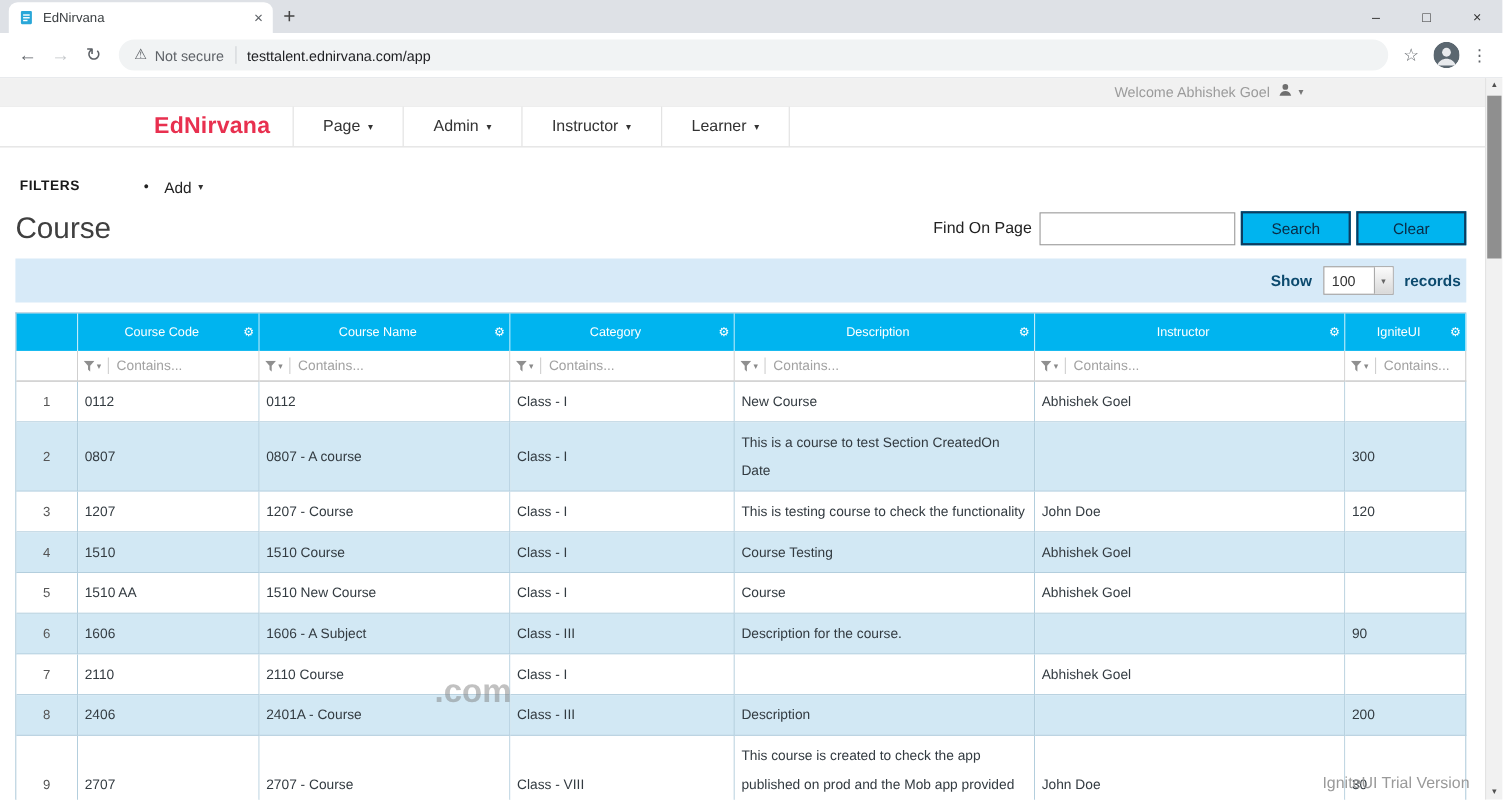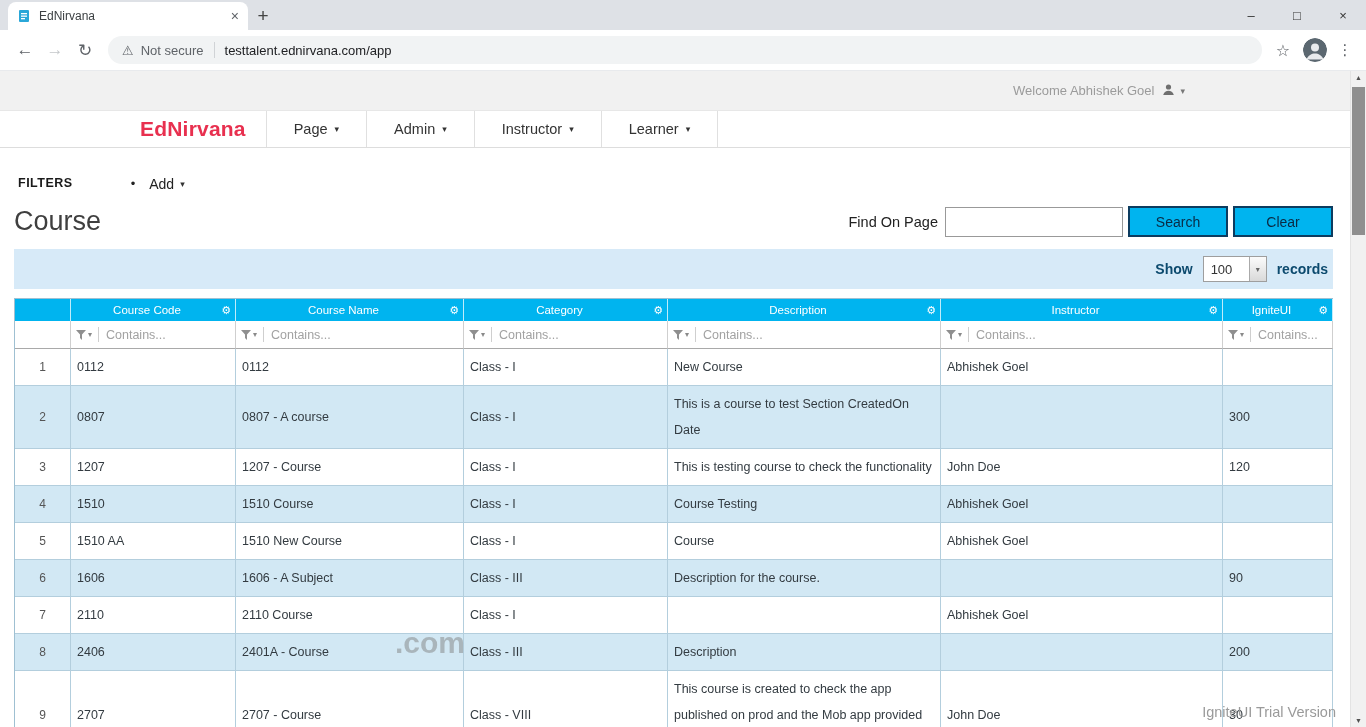--- a/index.html
+++ b/index.html
@@ -28,21 +28,21 @@
   .warn { font-size:13px; color:#5f6368; margin-right:7px; }
   .sec-label { font-size:13px; color:#5f6368; }
   .url-divider { width:1px; height:16px; background:#d0d3d6; margin:0 10px; }
   .url-text { font-size:13px; color:#202124; }
   .star { font-size:16px; color:#5f6368; margin:0 6px; }
   .avatar { width:24px; height:24px; border-radius:50%; overflow:hidden; margin:0 7px; }
   .dots { font-size:15px; color:#5f6368; width:22px; text-align:center; }
 
   
   .page { width:1350px; }
-  .welcome-bar { height:39px; background:#f1f1f1; display:flex; align-items:center;
+  .welcome-bar { height:25px; background:#f1f1f1; display:flex; align-items:center;
                  justify-content:flex-end; padding-right:165px; gap:8px; }
   .welcome-text { color:#9b9b9b; font-size:13px; }
   .user-caret { font-size:9px; color:#777; }
 
   .navbar { height:38px; background:#fff; border-top:1px solid #e7e7e7; border-bottom:1px solid #ddd;
             display:flex; align-items:stretch; }
   .brand { margin-left:140px; align-self:center; font-size:21px; font-weight:bold; color:#e8304f;
            margin-right:20px; letter-spacing:.2px; }
   #nav-items { display:flex; align-items:stretch; }
   .nav-item { display:flex; align-items:center; gap:7px; padding:0 27px;
@@ -72,21 +72,21 @@
             font-size:13px; color:#333; display:flex; align-items:center; padding-left:7px; }
   .select-btn { position:absolute; right:0; top:0; bottom:0; width:17px;
                 background:linear-gradient(#fbfbfb,#d9d9d9); border-left:1px solid #aaa;
                 display:flex; align-items:center; justify-content:center; font-size:8px; color:#666; }
 
   
   table { border-collapse:separate; border-spacing:0; table-layout:fixed; width:1319px; margin-top:9px;
           border-left:1px solid #9fc0d2; border-top:1px solid #9fc0d2; }
   .c-num{width:56px}.c-code{width:165px}.c-name{width:228px}.c-cat{width:204px}
   .c-desc{width:273px}.c-instr{width:282px}.c-time{width:110px}
-  th { background:#00b4ef; color:#fff; font-weight:normal; font-size:11.5px; height:22px;
+  th { background:#00b4ef; color:#fff; font-weight:normal; font-size:11.5px; height:34px;
        position:relative; border-right:1px solid rgba(255,255,255,.75); text-align:center;
        padding:0 16px 0 4px; overflow:hidden; white-space:nowrap; }
   th .gear { position:absolute; right:4px; top:50%; transform:translateY(-50%); font-size:11px; color:#fff; }
   tr.filter-row td { background:#fff; height:27px; border-right:1px solid #cfcfcf;
                      border-bottom:1px solid #a9a9a9; padding:0 5px; overflow:hidden; white-space:nowrap;
                      vertical-align:middle; }
   td.filter-num { background:#c6c6c6; }
   .f-icon { display:inline-flex; align-items:center; gap:2px; vertical-align:middle; }
   .f-caret { font-size:8px; color:#8a8a8a; }
   .f-sep { display:inline-block; width:1px; height:15px; background:#cfcfcf; margin:0 7px 0 6px;

